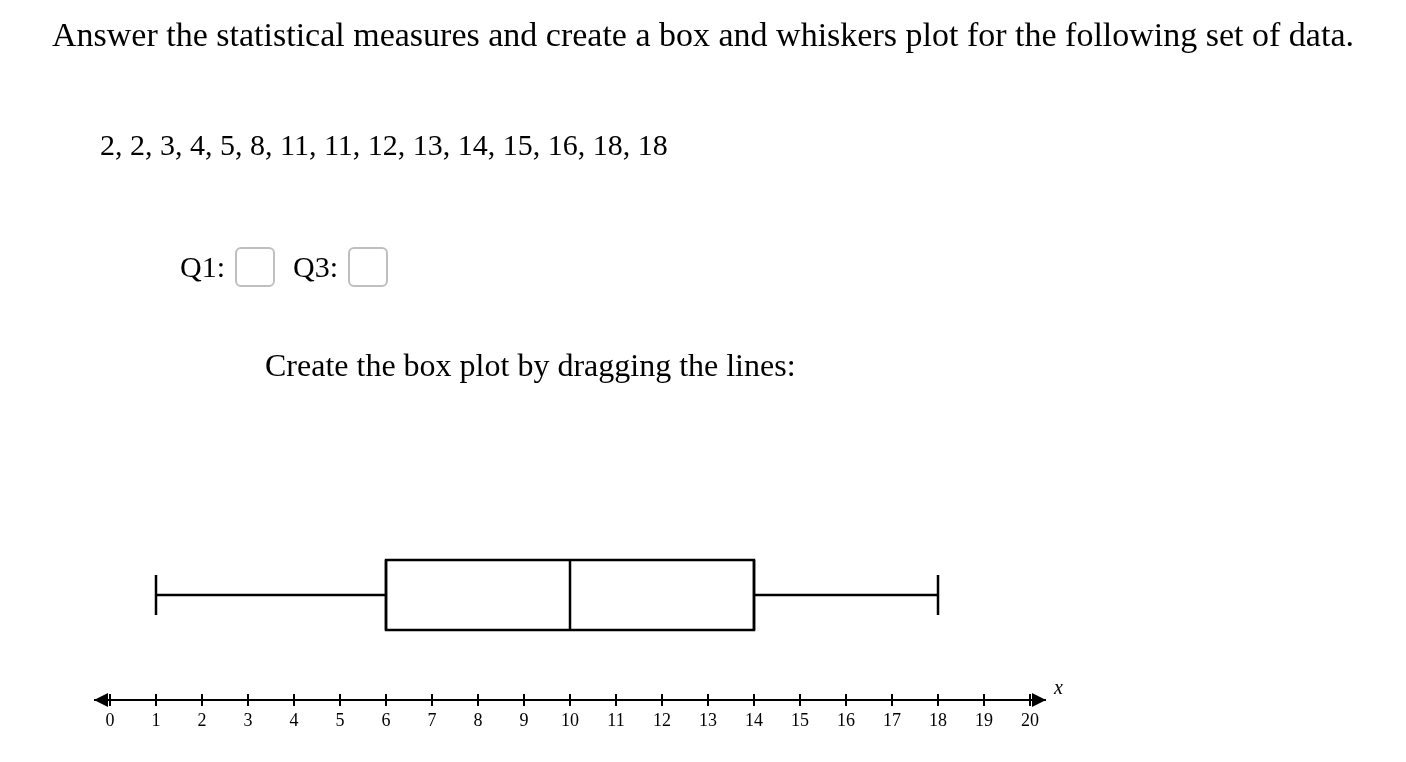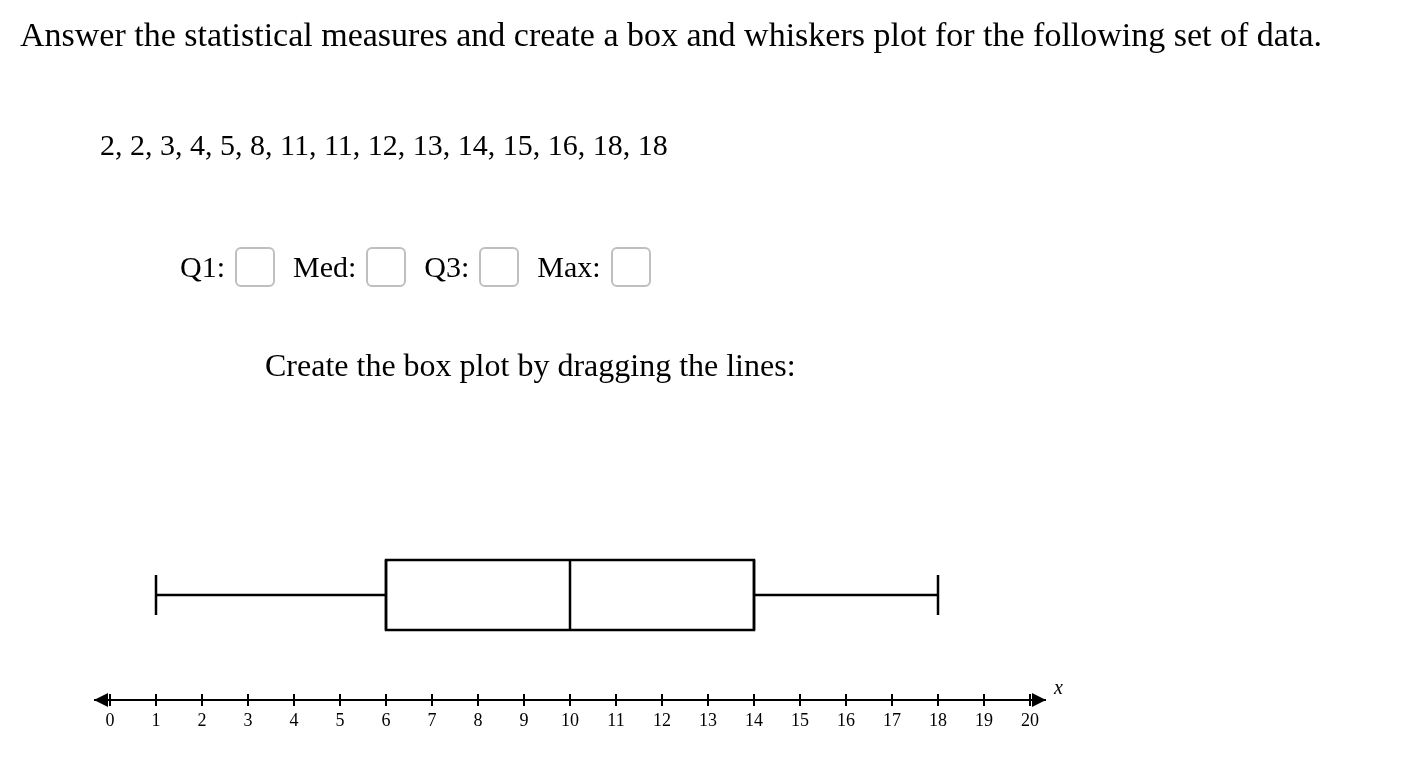--- a/index.html
+++ b/index.html
@@ -12,20 +12,21 @@
   body {
     width: 1406px;
     height: 762px;
     position: relative;
     box-sizing: border-box;
     padding: 12px 20px;
   }
   .question {
     font-size: 34px;
     line-height: 1.35;
+    text-align: center;
   }
   .dataset {
     font-size: 30px;
     margin-top: 70px;
     margin-left: 80px;
   }
   .inputs-row {
     font-size: 30px;
     margin-top: 85px;
     margin-left: 160px;
@@ -76,29 +77,21 @@
 <div class="question">Answer the statistical measures and create a box and whiskers plot for the following set of data.</div>
 
 <div class="dataset">2, 2, 3, 4, 5, 8, 11, 11, 12, 13, 14, 15, 16, 18, 18</div>
 
 <div class="inputs-row">
   <span class="pair">
     <span>Q1:</span>
     <span class="box-input"></span>
   </span>
   <span class="pair">
-    <span>Med:</span>
-    <span class="box-input"></span>
-  </span>
-  <span class="pair">
     <span>Q3:</span>
-    <span class="box-input"></span>
-  </span>
-  <span class="pair">
-    <span>Max:</span>
     <span class="box-input"></span>
   </span>
 </div>
 
 <div class="instruction">Create the box plot by dragging the lines:</div>
 
 <div class="plot-wrap">
   <svg id="plot-svg" width="960" height="200">
       <line x1="4" y1="160" x2="956" y2="160" stroke="#000" stroke-width="2"></line>
       <polygon points="4,160 18,153 18,167" fill="#000"></polygon>

